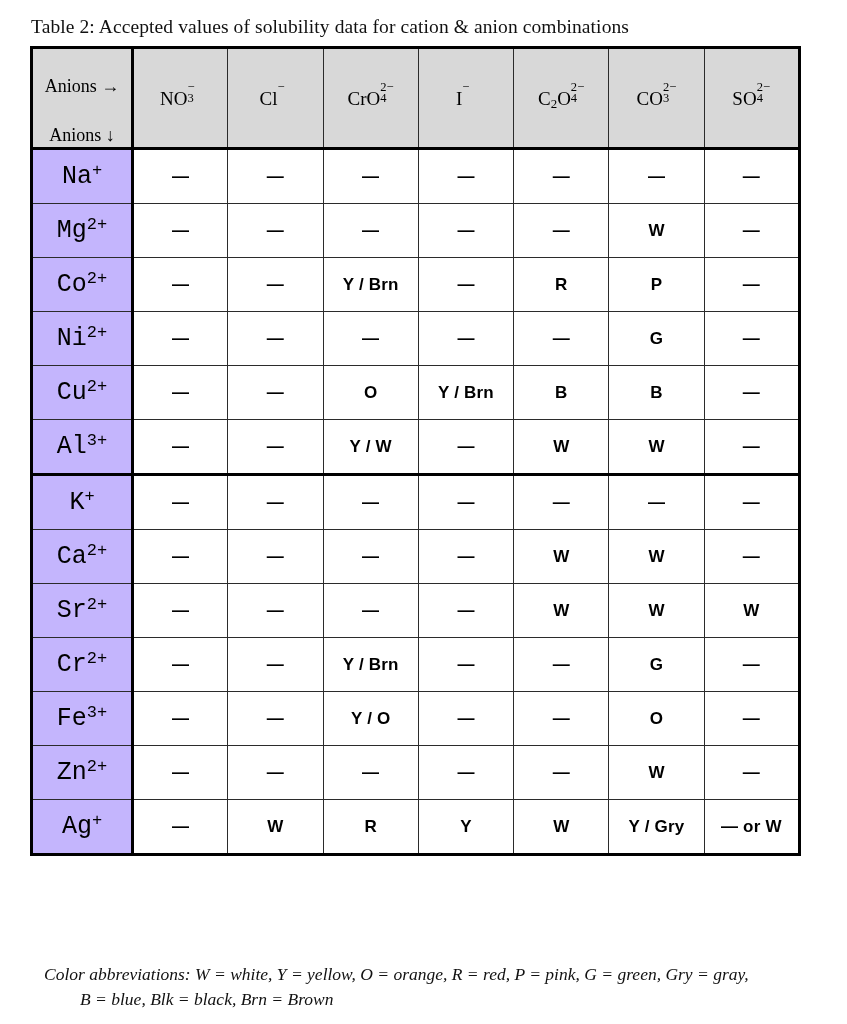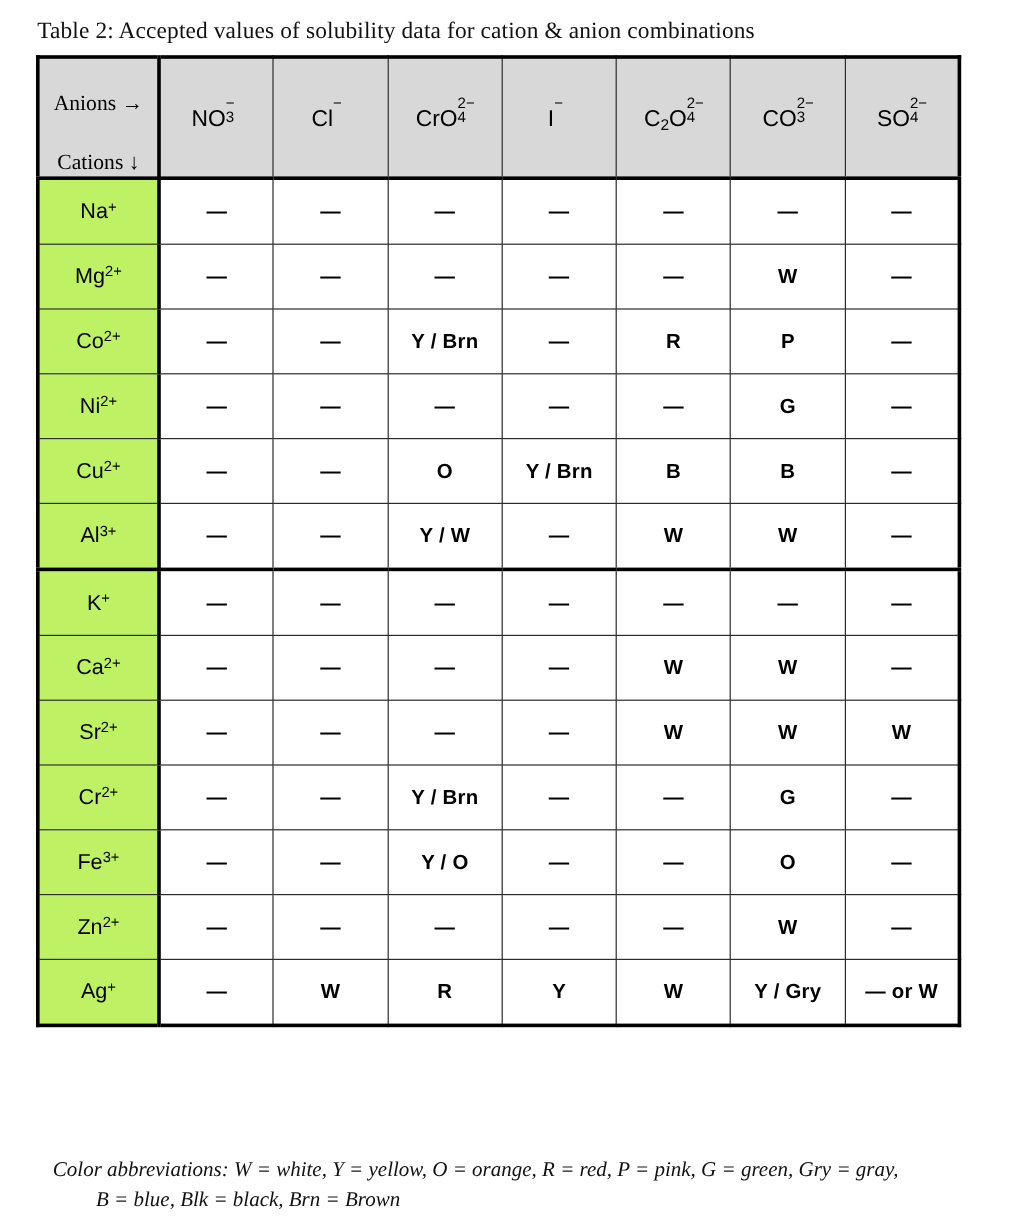--- a/index.html
+++ b/index.html
@@ -72,31 +72,31 @@
   th.corner-head .corner-line {
     display: block;
     white-space: nowrap;
     margin-top: 26px;
   }
 
   th.anion-head {
     height: 58px;
     background: #d8d8d8;
     font-size: 19px;
-    font-family: Liberation Sans, sans-serif;
+    font-family: Liberation Serif, serif;
     font-weight: normal;
     border-bottom: 3px solid #000000 !important;
   }
 
   td.cation-cell {
     width: 98px;
     height: 53px;
-    background: #bef264;
-    font-size: 18px;
-    font-family: Liberation Sans, sans-serif;
+    background: #c4b5fd;
+    font-size: 25px;
+    font-family: Liberation Mono, monospace;
     font-weight: normal;
     border-right: 3px solid #000000 !important;
   }
 
   td.value-cell {
     height: 53px;
     background: #ffffff;
     font-size: 17px;
     font-family: "Liberation Sans", sans-serif;
     font-weight: bold;
@@ -164,21 +164,21 @@
 
 <div class="page">
 
   <div class="table-caption">Table 2: Accepted values of solubility data for cation &amp; anion combinations</div>
 
   <table class="solubility">
     <thead>
       <tr>
         <th class="corner-head">
           <span class="corner-line">Anions →</span>
-          <span class="corner-line">Cations ↓</span>
+          <span class="corner-line">Anions ↓</span>
         </th>
       <th class="anion-head"><span>NO</span><span class="ion-stack"><span class="sup-part">−</span><span class="sub-part">3</span></span></th>
           <th class="anion-head"><span>Cl</span><span class="ion-stack"><span class="sup-part">−</span></span></th>
           <th class="anion-head"><span>CrO</span><span class="ion-stack"><span class="sup-part">2−</span><span class="sub-part">4</span></span></th>
           <th class="anion-head"><span>I</span><span class="ion-stack"><span class="sup-part">−</span></span></th>
           <th class="anion-head"><span>C<sub>2</sub>O</span><span class="ion-stack"><span class="sup-part">2−</span><span class="sub-part">4</span></span></th>
           <th class="anion-head"><span>CO</span><span class="ion-stack"><span class="sup-part">2−</span><span class="sub-part">3</span></span></th>
           <th class="anion-head"><span>SO</span><span class="ion-stack"><span class="sup-part">2−</span><span class="sub-part">4</span></span></th>
         </tr>
     </thead>

